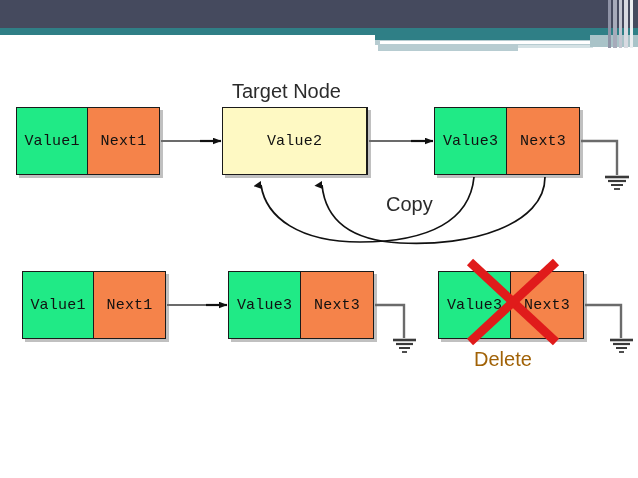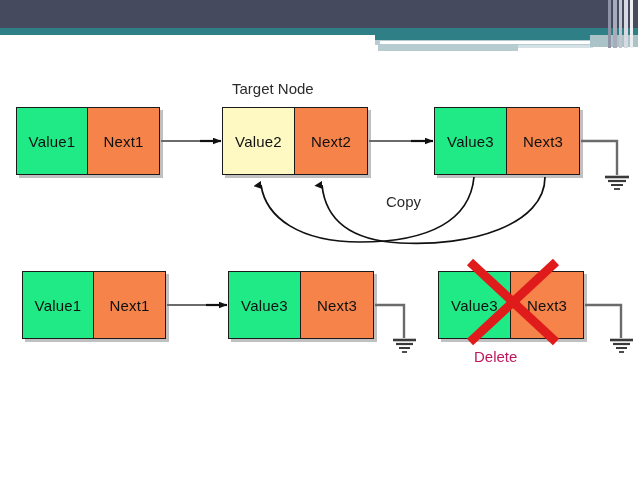--- a/index.html
+++ b/index.html
@@ -84,34 +84,34 @@
   }
   .node .cell {
     box-sizing: border-box;
     flex: 1 1 50%;
     display: flex;
     align-items: center;
     justify-content: center;
     font-size: 15px;
     color: #111111;
     letter-spacing: 0.2px;
-    font-family: Liberation Sans, sans-serif;
+    font-family: Liberation Mono, monospace;
   }
   .node .cell.value {
     background: #20ea86;
     border-right: 1.5px solid #1a1a1a;
   }
   .node .cell.next {
     background: #f5834a;
   }
 
   
   .caption {
     position: absolute;
-    font-size: 15px;
+    font-size: 20px;
     color: #2b2b2b;
     white-space: nowrap;
     font-family: "Liberation Sans", sans-serif;
   }
 
   
   #overlay {
     position: absolute;
     left: 0; top: 0;
     width: 638px; height: 478px;
@@ -139,21 +139,20 @@
       <div class="vstripe" style="left: 630px; width: 3px; background: rgb(236, 238, 241);"></div>
     </div>
 
   <div id="nodes-layer">
       <div class="node" style="left: 16px; top: 107px; width: 144px;">
         <div class="cell value" style="background: rgb(32, 234, 134);">Value1</div>
         <div class="cell next" style="background: rgb(245, 131, 74);">Next1</div>
       </div>
       <div class="node" style="left: 222px; top: 107px; width: 146px;">
         <div class="cell value" style="background: #fef9c3;">Value2</div>
-        <div class="cell next" style="background: rgb(245, 131, 74);">Next2</div>
       </div>
       <div class="node" style="left: 434px; top: 107px; width: 146px;">
         <div class="cell value" style="background: rgb(32, 234, 134);">Value3</div>
         <div class="cell next" style="background: rgb(245, 131, 74);">Next3</div>
       </div>
       <div class="node" style="left: 22px; top: 271px; width: 144px;">
         <div class="cell value" style="background: rgb(32, 234, 134);">Value1</div>
         <div class="cell next" style="background: rgb(245, 131, 74);">Next1</div>
       </div>
       <div class="node" style="left: 228px; top: 271px; width: 146px;">
@@ -162,21 +161,21 @@
       </div>
       <div class="node" style="left: 438px; top: 271px; width: 146px;">
         <div class="cell value" style="background: rgb(32, 234, 134);">Value3</div>
         <div class="cell next" style="background: rgb(245, 131, 74);">Next3</div>
       </div>
     </div>
 
   <div id="captions-layer">
       <div class="caption" style="left: 232px; top: 80px; color: rgb(43, 43, 43);">Target Node</div>
       <div class="caption" style="left: 386px; top: 193px; color: rgb(43, 43, 43);">Copy</div>
-      <div class="caption" style="left: 474px; top: 348px; color: #be185d;">Delete</div>
+      <div class="caption" style="left: 474px; top: 348px; color: #a16207;">Delete</div>
     </div>
 
   <svg id="overlay" viewBox="0 0 638 478">
     <defs>
       <marker id="arrowhead" markerWidth="9" markerHeight="7" refX="8.5" refY="3.5" orient="auto" markerUnits="userSpaceOnUse">
         <polygon points="0 0, 9 3.5, 0 7" fill="#111111"></polygon>
       </marker>
       <marker id="arrowheadC" markerWidth="8" markerHeight="8" refX="4" refY="7.6" orient="auto" markerUnits="userSpaceOnUse">
         <polygon points="0 8, 4 0, 8 8" fill="#111111"></polygon>
       </marker>

